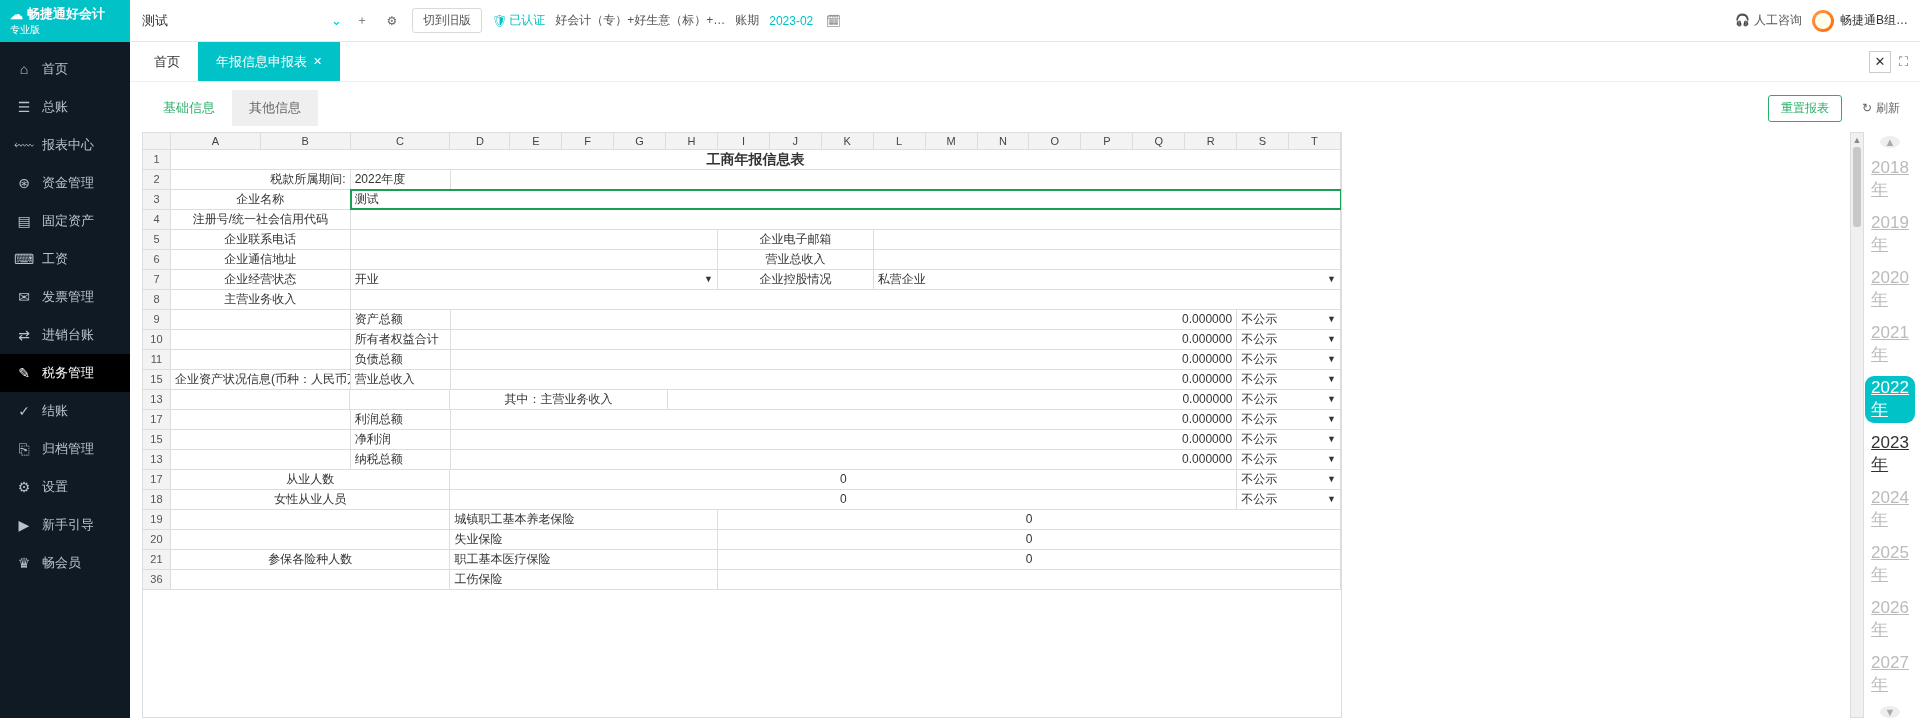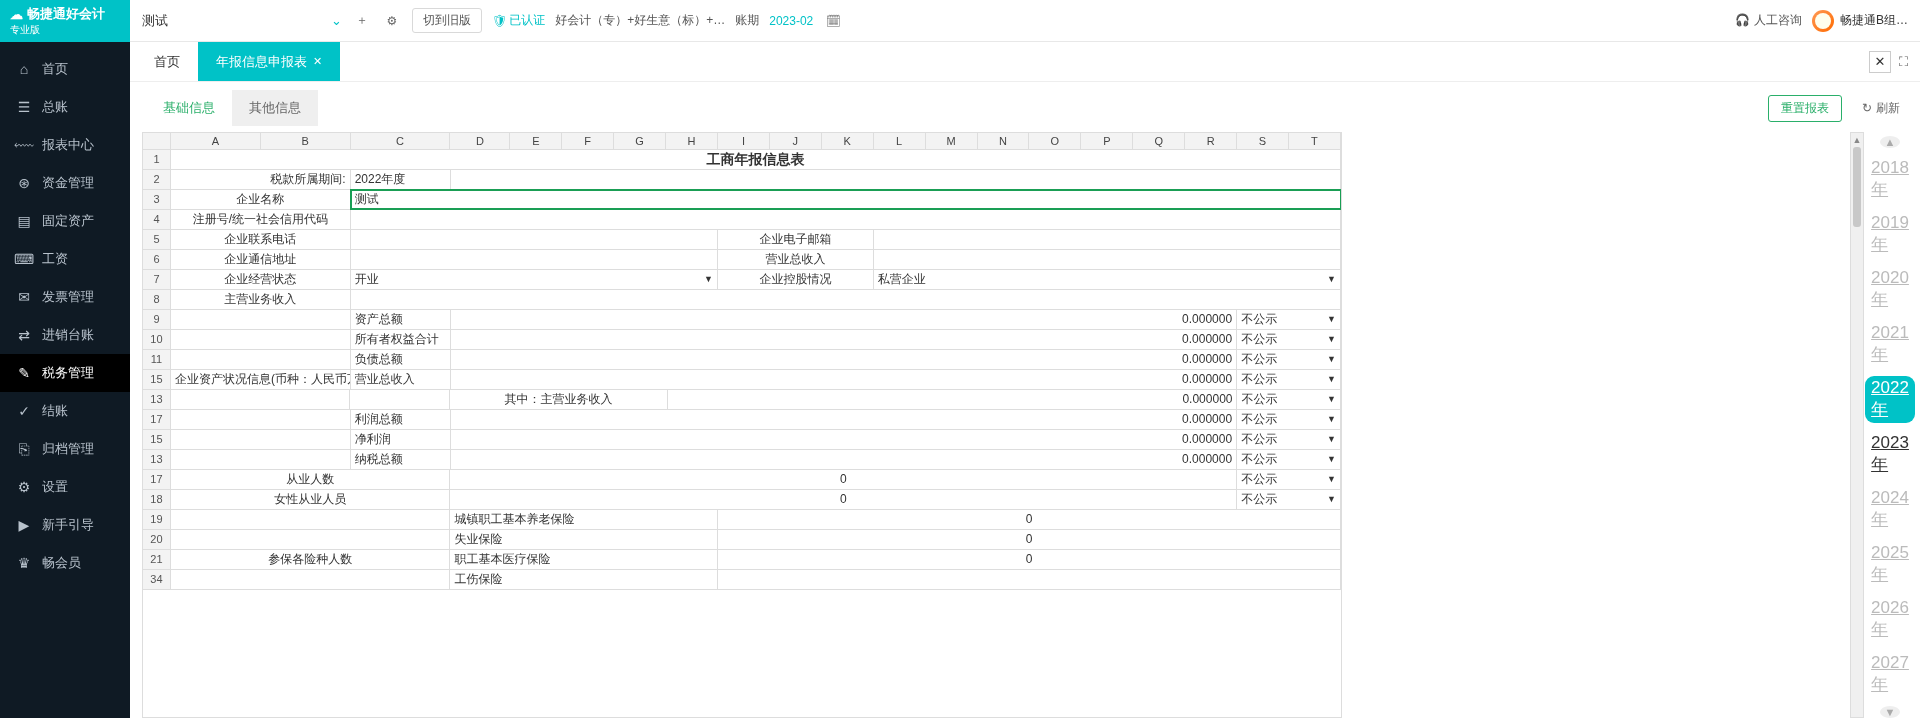--- a/index.html
+++ b/index.html
@@ -390,21 +390,21 @@
               <div class="cell " style="width:268px">失业保险</div>
               <div class="cell center" style="width:624px">0</div>
             </div>
             <div class="srow">
               <div class="rownum-col" style="height:100%;line-height:19px">21</div>
               <div class="cell label" style="width:280px;border-bottom:none">参保各险种人数</div>
               <div class="cell " style="width:268px">职工基本医疗保险</div>
               <div class="cell center" style="width:624px">0</div>
             </div>
             <div class="srow">
-              <div class="rownum-col" style="height:100%;line-height:19px">34</div>
+              <div class="rownum-col" style="height:100%;line-height:19px">36</div>
               <div class="cell label" style="width:280px;border-bottom:none"></div>
               <div class="cell " style="width:268px">工伤保险</div>
               <div class="cell center" style="width:624px"></div>
             </div>
           </div>
       </div>
       <div class="scroll-track">
         <div class="scroll-arrow">▲</div>
         <div class="scroll-thumb" style="height:80px"></div>
       </div>

